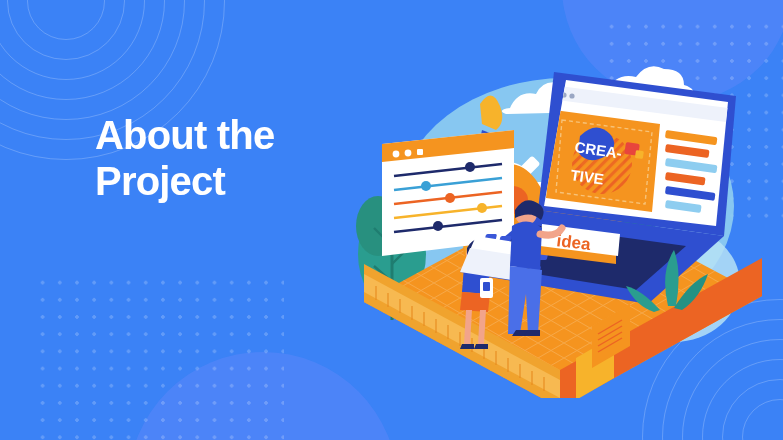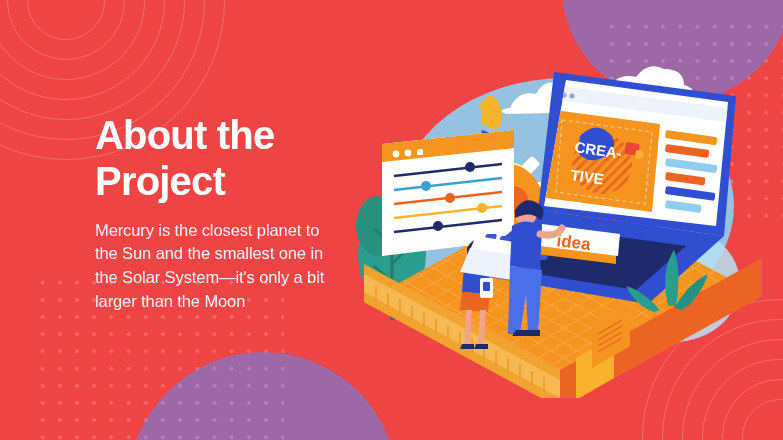--- a/index.html
+++ b/index.html
@@ -5,21 +5,21 @@
   html, body {
     margin: 0;
     padding: 0;
     background: #2b2b2b;
   }
   .slide {
     position: relative;
     width: 783px;
     height: 440px;
     overflow: hidden;
-    background: #ef4444;
+    background: #3b82f6;
     font-family: "Liberation Sans", sans-serif;
   }
 
   
   .bg-layer {
     position: absolute;
     inset: 0;
     pointer-events: none;
   }
 
@@ -122,21 +122,20 @@
     <div class="soft-circle tr"></div>
     <div class="soft-circle bl"></div>
 
     <div class="dots tr"></div>
     <div class="dots bl"></div>
   </div>
 
   <div class="copy">
     <h1 class="headline">About the
 Project</h1>
-    <p class="body-copy">Mercury is the closest planet to the Sun and the smallest one in the Solar System—it's only a bit larger than the Moon</p>
   </div>
 
   <div class="illus">
     <svg viewBox="0 0 453 340" xmlns="http://www.w3.org/2000/svg">
       <defs>
         <clipPath id="lapScreenClip">
           <path d="M236,22 L398,44 L386,168 L214,148 Z"></path>
         </clipPath>
         <pattern id="diagStripe" width="7" height="7" patternTransform="rotate(45)" patternUnits="userSpaceOnUse">
           <rect width="3.2" height="7" fill="#ec6423"></rect>

